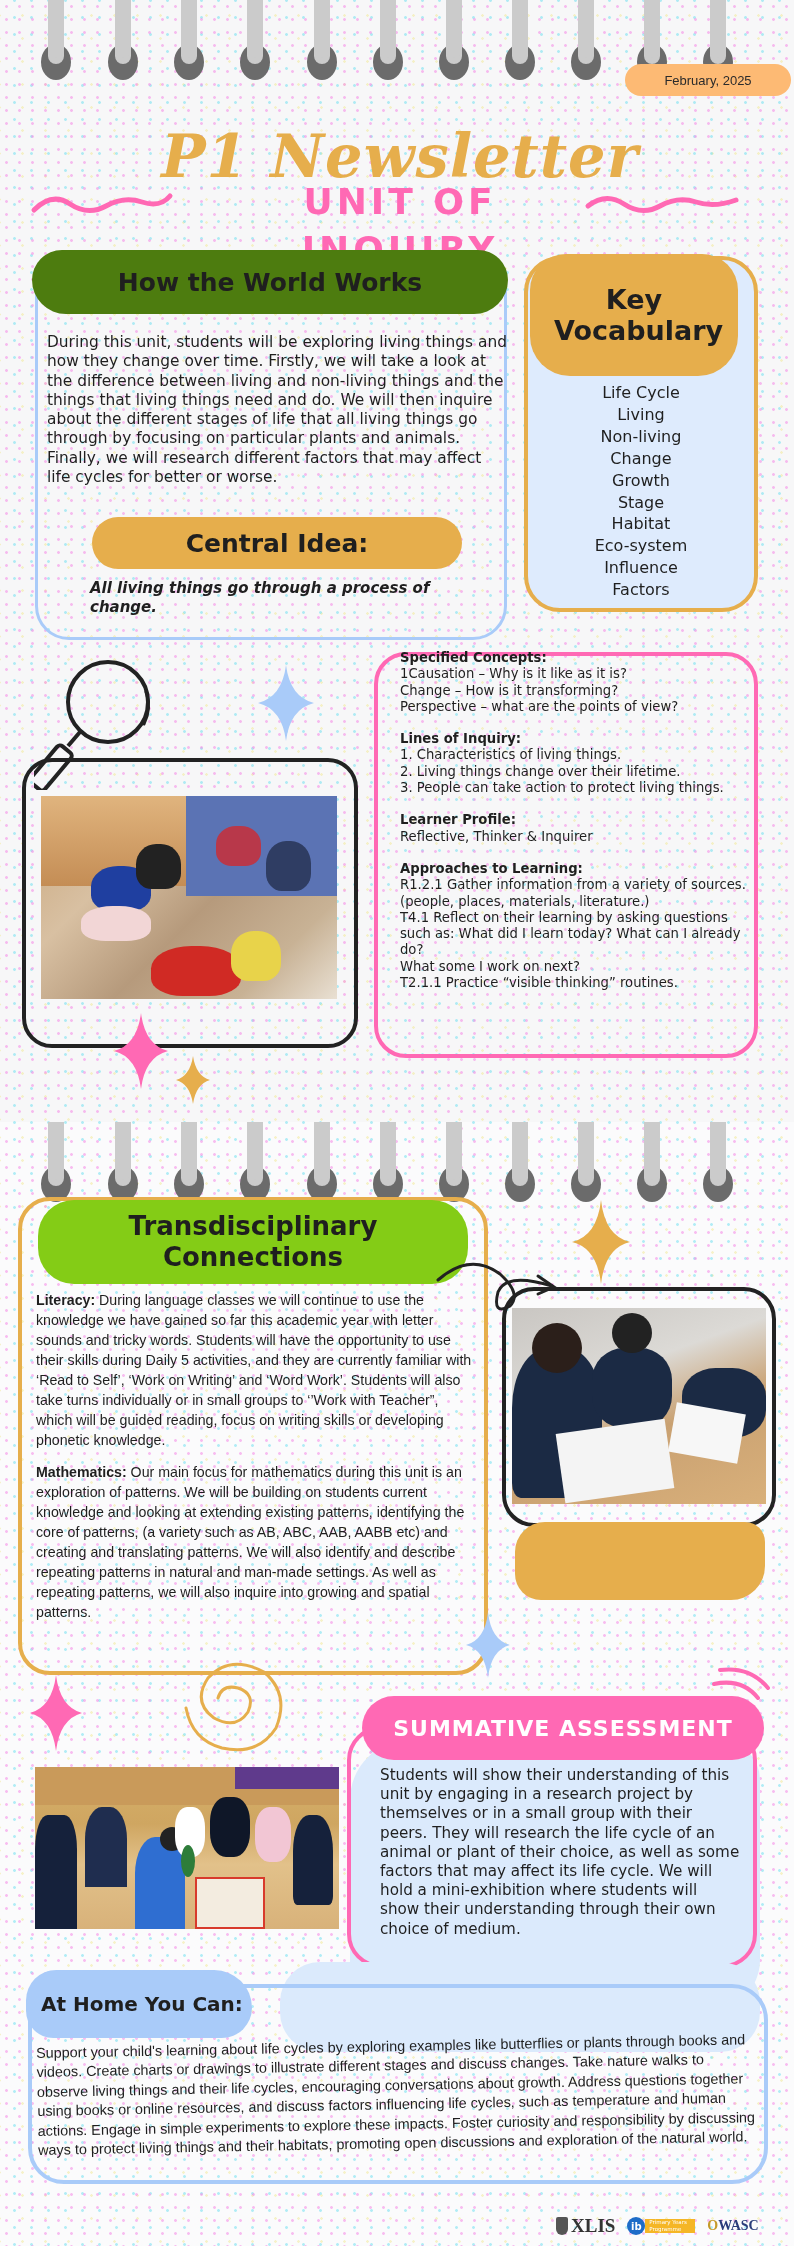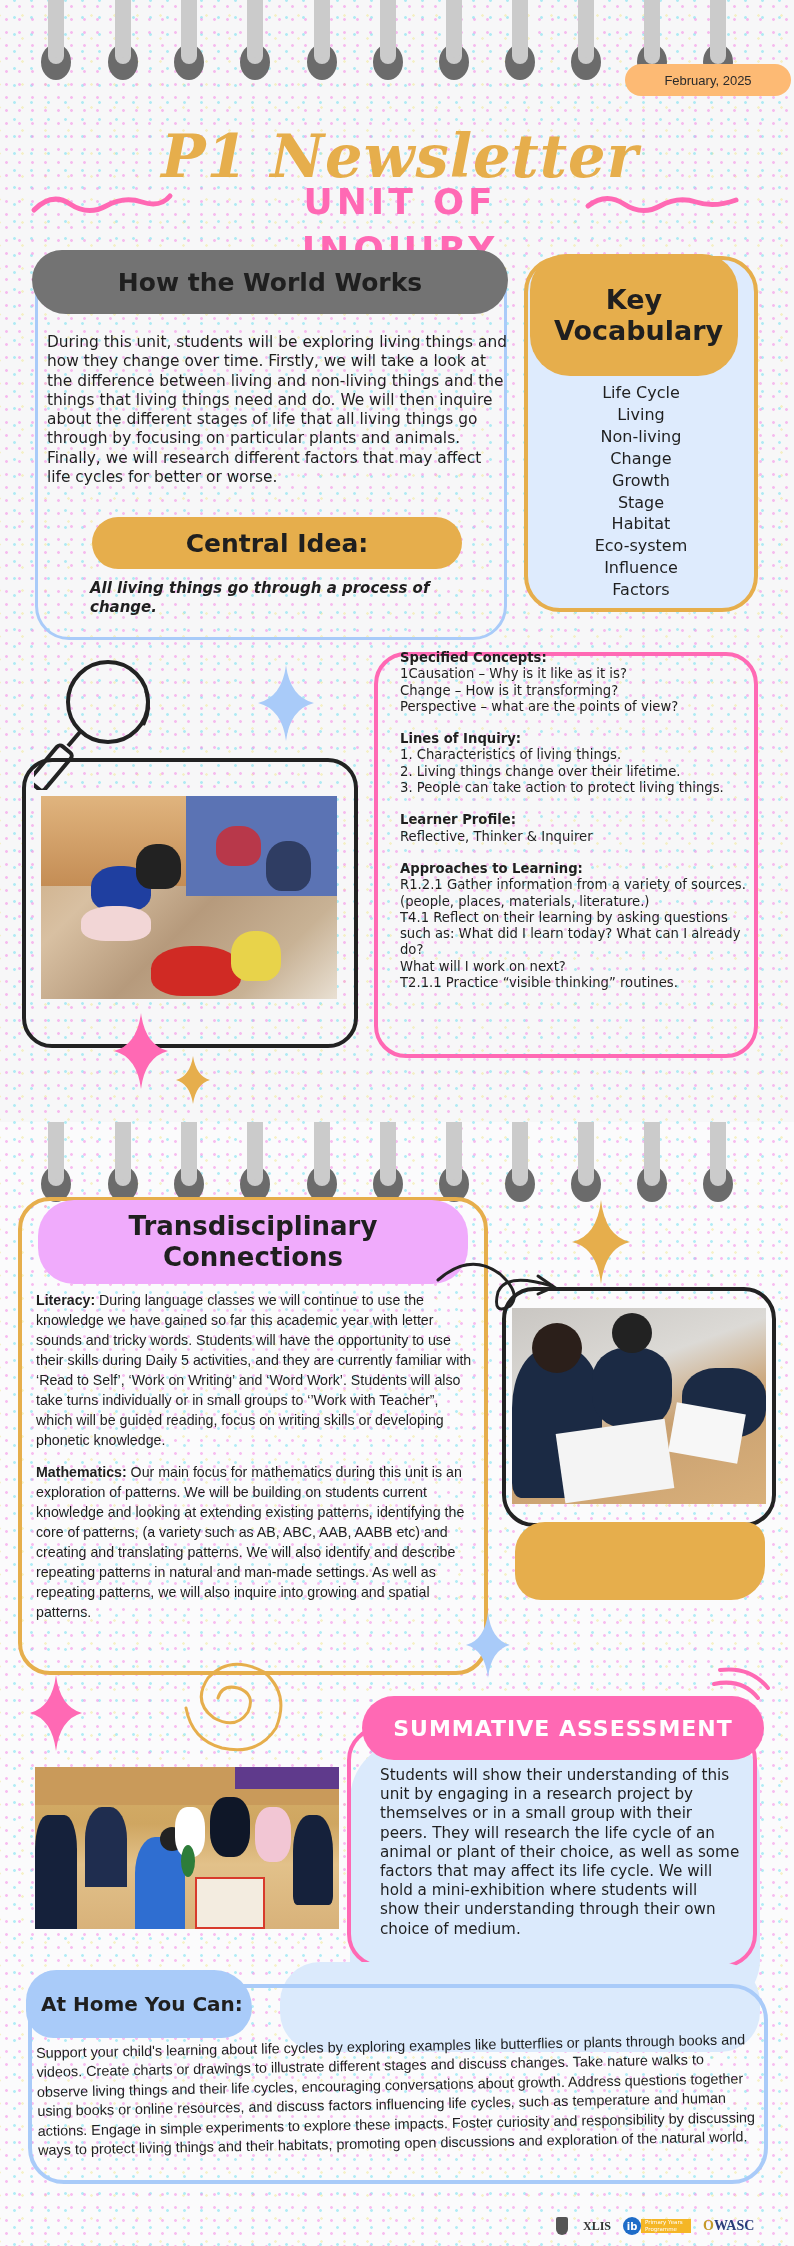--- a/index.html
+++ b/index.html
@@ -48,21 +48,21 @@
     color: #ff69b4; letter-spacing: 4px; line-height: 48px;
   }
 
   
   .hww {
     position: absolute; left: 35px; top: 252px; width: 472px; height: 388px;
     border: 3px solid #a9cbf9; border-radius: 34px;
   }
   .hww-head {
     position: absolute; left: 32px; top: 250px; width: 476px; height: 64px;
-    background: #737373; border-radius: 30px 30px 34px 34px;
+    background: #4d7c0f; border-radius: 30px 30px 34px 34px;
     display: flex; align-items: center; justify-content: center;
     font-size: 25px; font-weight: bold; color: #1f1f1f;
   }
   .hww-body {
     position: absolute; left: 47px; top: 333px; width: 460px;
     font-size: 15.4px; line-height: 19.3px; color: #1f1f1f;
   }
   .central-pill {
     position: absolute; left: 92px; top: 517px; width: 370px; height: 52px;
     background: #e6ae4c; border-radius: 26px;
@@ -118,21 +118,21 @@
   
   .sparkle { position: absolute; }
 
   
   .td-box {
     position: absolute; left: 18px; top: 1197px; width: 470px; height: 478px;
     border: 4px solid #e6ae4c; border-radius: 32px;
   }
   .td-head {
     position: absolute; left: 38px; top: 1200px; width: 430px; height: 84px;
-    background: #f0abfc; border-radius: 36px;
+    background: #84cc16; border-radius: 36px;
     display: flex; align-items: center; justify-content: center; text-align: center;
     font-size: 26px; font-weight: bold; line-height: 31px; color: #1f1f1f;
   }
   .td-body {
     position: absolute; left: 36px; top: 1290px; width: 440px;
     font-family: "Liberation Sans", sans-serif; font-size: 14.2px; line-height: 20px; color: #1f1f1f;
   }
   .td-body p { margin-bottom: 12px; }
   .td-body b { font-weight: bold; }
 
@@ -194,21 +194,21 @@
   .home-body {
     position: absolute; left: 36px; top: 2044px; width: 720px;
     font-family: "Liberation Sans", sans-serif; font-size: 14.4px; line-height: 19.4px; color: #1f1f1f;
     transform: rotate(-1.1deg); transform-origin: left top;
   }
 
   .logos {
     position: absolute; left: 556px; top: 2212px; width: 230px; height: 28px;
     display: flex; align-items: center; gap: 12px;
   }
-  .logo-xlis { display: flex; align-items: center; gap: 15px; font-family: "Liberation Serif", serif; font-size: 12px; font-weight: bold; color: #333; }
+  .logo-xlis { display: flex; align-items: center; gap: 3px; font-family: "Liberation Serif", serif; font-size: 19px; font-weight: bold; color: #333; }
   .logo-xlis .crest { width: 12px; height: 18px; background: #555; border-radius: 2px 2px 6px 6px; }
   .logo-ib { display: flex; align-items: center; height: 18px; }
   .logo-ib .ib { width: 18px; height: 18px; border-radius: 50%; background: #1e6cc8; color: #fff; font-size: 10px; font-weight: bold; display: flex; align-items: center; justify-content: center; }
   .logo-ib .pyp { height: 14px; background: #f5b626; color: #fff; font-size: 5.5px; line-height: 7px; padding: 0 4px; }
   .logo-wasc { font-family: "Liberation Serif", serif; font-size: 14px; font-weight: bold; color: #2a3c7a; }
   .logo-wasc .o { color: #c59a2a; }
 </style>
 </head>
 <body>
 
@@ -352,21 +352,21 @@
     <div>3. People can take action to protect living things.</div>
   </div>
   <div class="sec">
     <div class="h">Learner Profile:</div>
     <div>Reflective, Thinker &amp; Inquirer</div>
   </div>
   <div class="sec">
     <div class="h">Approaches to Learning:</div>
     <div>R1.2.1 Gather information from a variety of sources.(people, places, materials, literature.)</div>
     <div>T4.1 Reflect on their learning by asking questions such as: What did I learn today?  What can I already do?</div>
-    <div>What will I work on next?</div>
+    <div>What some I work on next?</div>
     <div>T2.1.1 Practice “visible thinking” routines.</div>
   </div>
 </div>
 
 <div class="rings" style="top:1122px;">
   <div class="ring" style="left:41px;">
       <div class="hole"></div>
       <div class="hole2"></div>
       <div class="bar"></div>
     </div>

